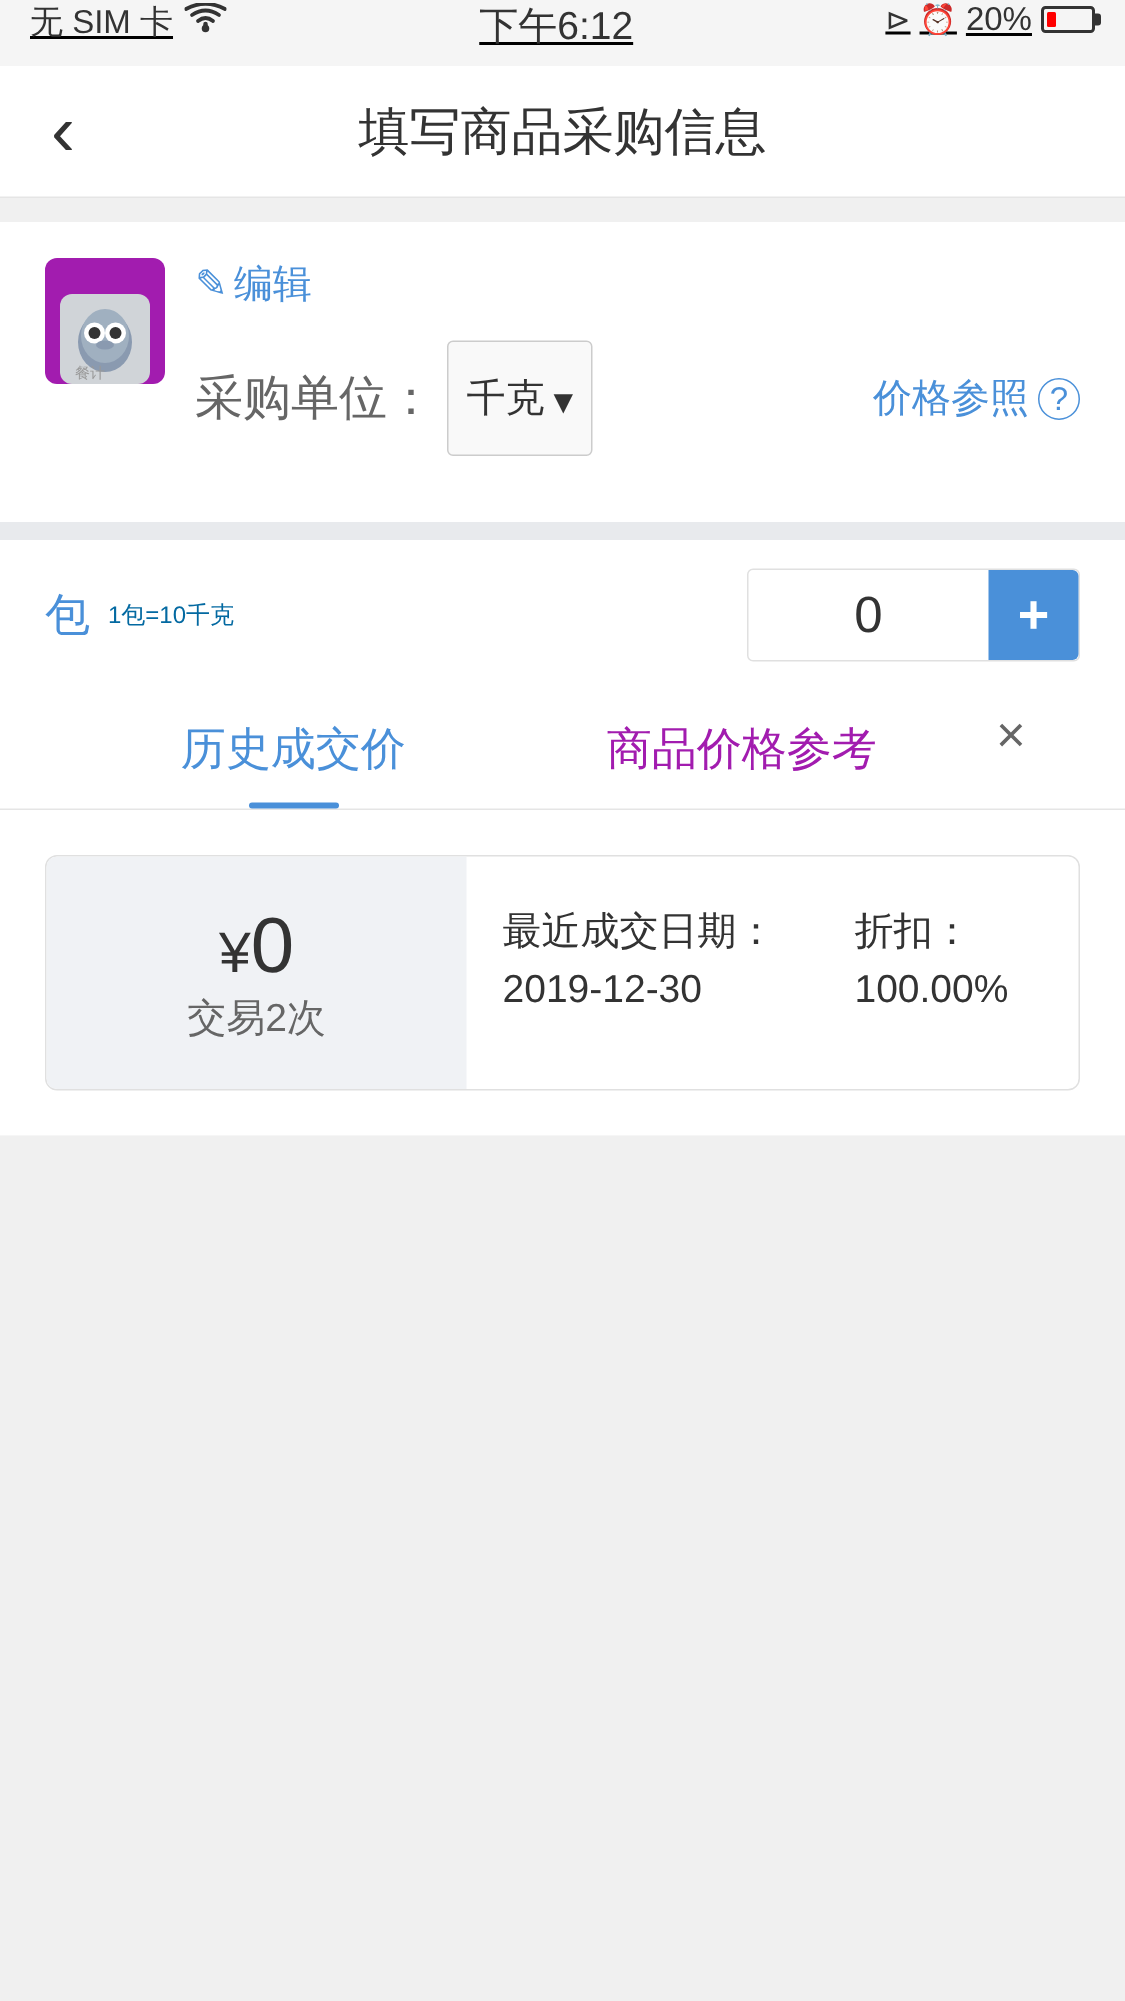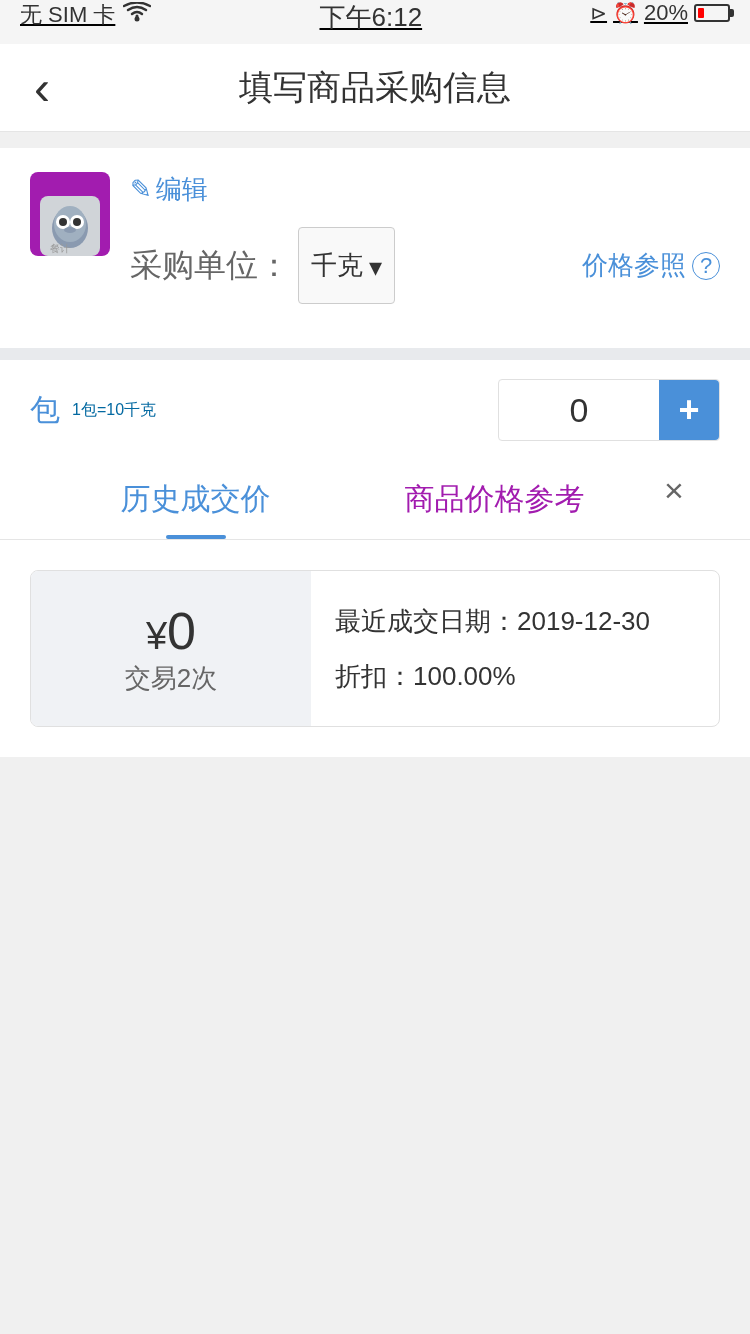--- a/index.html
+++ b/index.html
@@ -310,21 +310,21 @@
       font-weight: normal;
     }
     .trade-count {
       font-size: 26px;
       color: #666;
     }
     .price-card-right {
       flex: 1;
       padding: 30px 24px;
       display: flex;
-      flex-direction: column;
+      flex-direction: row;
       justify-content: center;
       gap: 16px;
     }
     .detail-row {
       font-size: 26px;
       color: #333;
       line-height: 1.5;
     }
 
     

